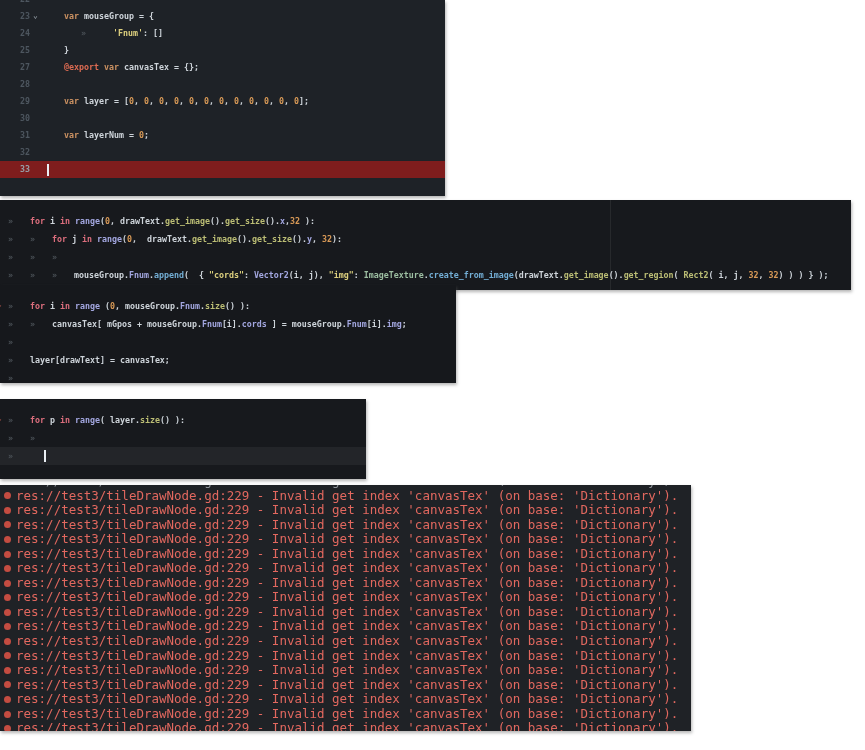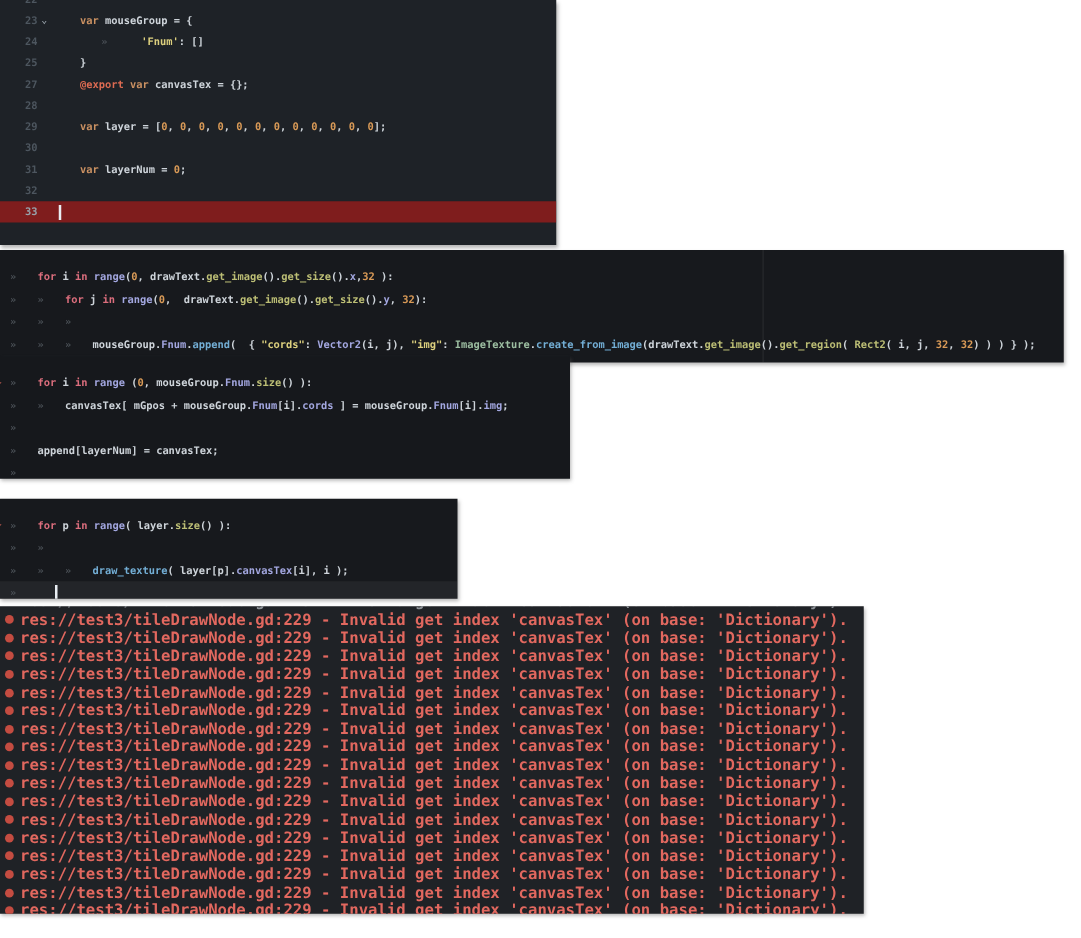--- a/index.html
+++ b/index.html
@@ -47,21 +47,21 @@
   .fny{color:#bcbe75}
   .fnb{color:#73aed5}
   .lav{color:#a3a7e0}
   .typ{color:#9dbfa2}
   .txt{color:#ced4da}
 
   .guide{position:absolute;left:610px;top:0;bottom:0;width:1px;background:rgba(255,255,255,.07)}
 
   
   .erow{position:relative;height:14.56px;line-height:14.56px;padding-left:16px;
-        color:#e2685f;font-size:12.5px;font-weight:bold;white-space:pre}
+        color:#e2685f;font-size:12.5px;font-weight:normal;white-space:pre}
   .erow .edot{position:absolute;left:4px;top:3.8px;width:7px;height:7px;border-radius:50%;background:#c44c41}
   .etop{margin-top:-11px;color:#8e9398}
 </style>
 </head>
 <body>
 
 <div class="panel" id="p1">
     <div class="code">
       <div class="line"><span class="lnum">22</span></div>
       <div class="line"><span class="lnum">23</span><span class="fold">⌄</span><span class="kw">var</span><span class="txt"> </span><span class="txt">mouseGroup</span><span class="txt"> = {</span></div>
@@ -84,30 +84,29 @@
       <div class="line"><span class="ind">»</span><span class="ind">»</span><span class="ind">»</span></div>
       <div class="line"><span class="ind">»</span><span class="ind">»</span><span class="ind">»</span><span class="txt">mouseGroup.</span><span class="lav">Fnum</span><span class="txt">.</span><span class="fnb">append</span><span class="txt">(  { </span><span class="str">"cords"</span><span class="txt">: </span><span class="lav">Vector2</span><span class="txt">(</span><span class="txt">i, j</span><span class="txt">), </span><span class="str">"img"</span><span class="txt">: </span><span class="typ">ImageTexture</span><span class="txt">.</span><span class="fnb">create_from_image</span><span class="txt">(</span><span class="txt">drawText.</span><span class="fny">get_image</span><span class="txt">().</span><span class="fny">get_region</span><span class="txt">( </span><span class="fny">Rect2</span><span class="txt">( i, j, </span><span class="num">32</span><span class="txt">, </span><span class="num">32</span><span class="txt">) ) ) } );</span></div>
       <div class="line"><span class="ind">»</span></div>
     </div>
   </div>
 <div class="panel" id="p3">
     <div class="code">
       <div class="line"><span class="rcaret">⌄</span><span class="ind">»</span><span class="ctrl">for</span><span class="txt"> i </span><span class="ctrl">in</span><span class="txt"> </span><span class="lav">range</span><span class="txt"> (</span><span class="num">0</span><span class="txt">, </span><span class="txt">mouseGroup.</span><span class="lav">Fnum</span><span class="txt">.</span><span class="fny">size</span><span class="txt">() ):</span></div>
       <div class="line"><span class="ind">»</span><span class="ind">»</span><span class="txt">canvasTex[ </span><span class="txt">mGpos</span><span class="txt"> + </span><span class="txt">mouseGroup.</span><span class="lav">Fnum</span><span class="txt">[i].</span><span class="lav">cords</span><span class="txt"> ] = </span><span class="txt">mouseGroup.</span><span class="lav">Fnum</span><span class="txt">[i].</span><span class="lav">img</span><span class="txt">;</span></div>
       <div class="line"><span class="ind">»</span></div>
-      <div class="line"><span class="ind">»</span><span class="txt">append[layerNum] = canvasTex;</span></div>
+      <div class="line"><span class="ind">»</span><span class="txt">layer[drawText] = canvasTex;</span></div>
       <div class="line"><span class="ind">»</span></div>
       <div class="line"><span class="ind">»</span></div>
     </div>
   </div>
 <div class="panel" id="p4">
     <div class="code">
       <div class="line"><span class="rcaret">⌄</span><span class="ind">»</span><span class="ctrl">for</span><span class="txt"> p </span><span class="ctrl">in</span><span class="txt"> </span><span class="lav">range</span><span class="txt">( </span><span class="txt">layer.</span><span class="fny">size</span><span class="txt">() ):</span></div>
       <div class="line"><span class="ind">»</span><span class="ind">»</span></div>
-      <div class="line"><span class="ind">»</span><span class="ind">»</span><span class="ind">»</span><span class="fnb">draw_texture</span><span class="txt">( </span><span class="txt">layer[p].</span><span class="lav">canvasTex</span><span class="txt">[i], i );</span></div>
       <div class="line hl"><span class="ind">»</span><span class="cursor"></span></div>
     </div>
   </div>
 <div class="panel" id="p5">
     <div class="erow etop"><span>res://test3/tileDrawNode.gd:229 - Invalid get index 'canvasTex' (on base: 'Dictionary').</span></div>
     <div class="erow"><span class="edot"></span><span>res://test3/tileDrawNode.gd:229 - Invalid get index 'canvasTex' (on base: 'Dictionary').</span></div>
     <div class="erow"><span class="edot"></span><span>res://test3/tileDrawNode.gd:229 - Invalid get index 'canvasTex' (on base: 'Dictionary').</span></div>
     <div class="erow"><span class="edot"></span><span>res://test3/tileDrawNode.gd:229 - Invalid get index 'canvasTex' (on base: 'Dictionary').</span></div>
     <div class="erow"><span class="edot"></span><span>res://test3/tileDrawNode.gd:229 - Invalid get index 'canvasTex' (on base: 'Dictionary').</span></div>
     <div class="erow"><span class="edot"></span><span>res://test3/tileDrawNode.gd:229 - Invalid get index 'canvasTex' (on base: 'Dictionary').</span></div>

